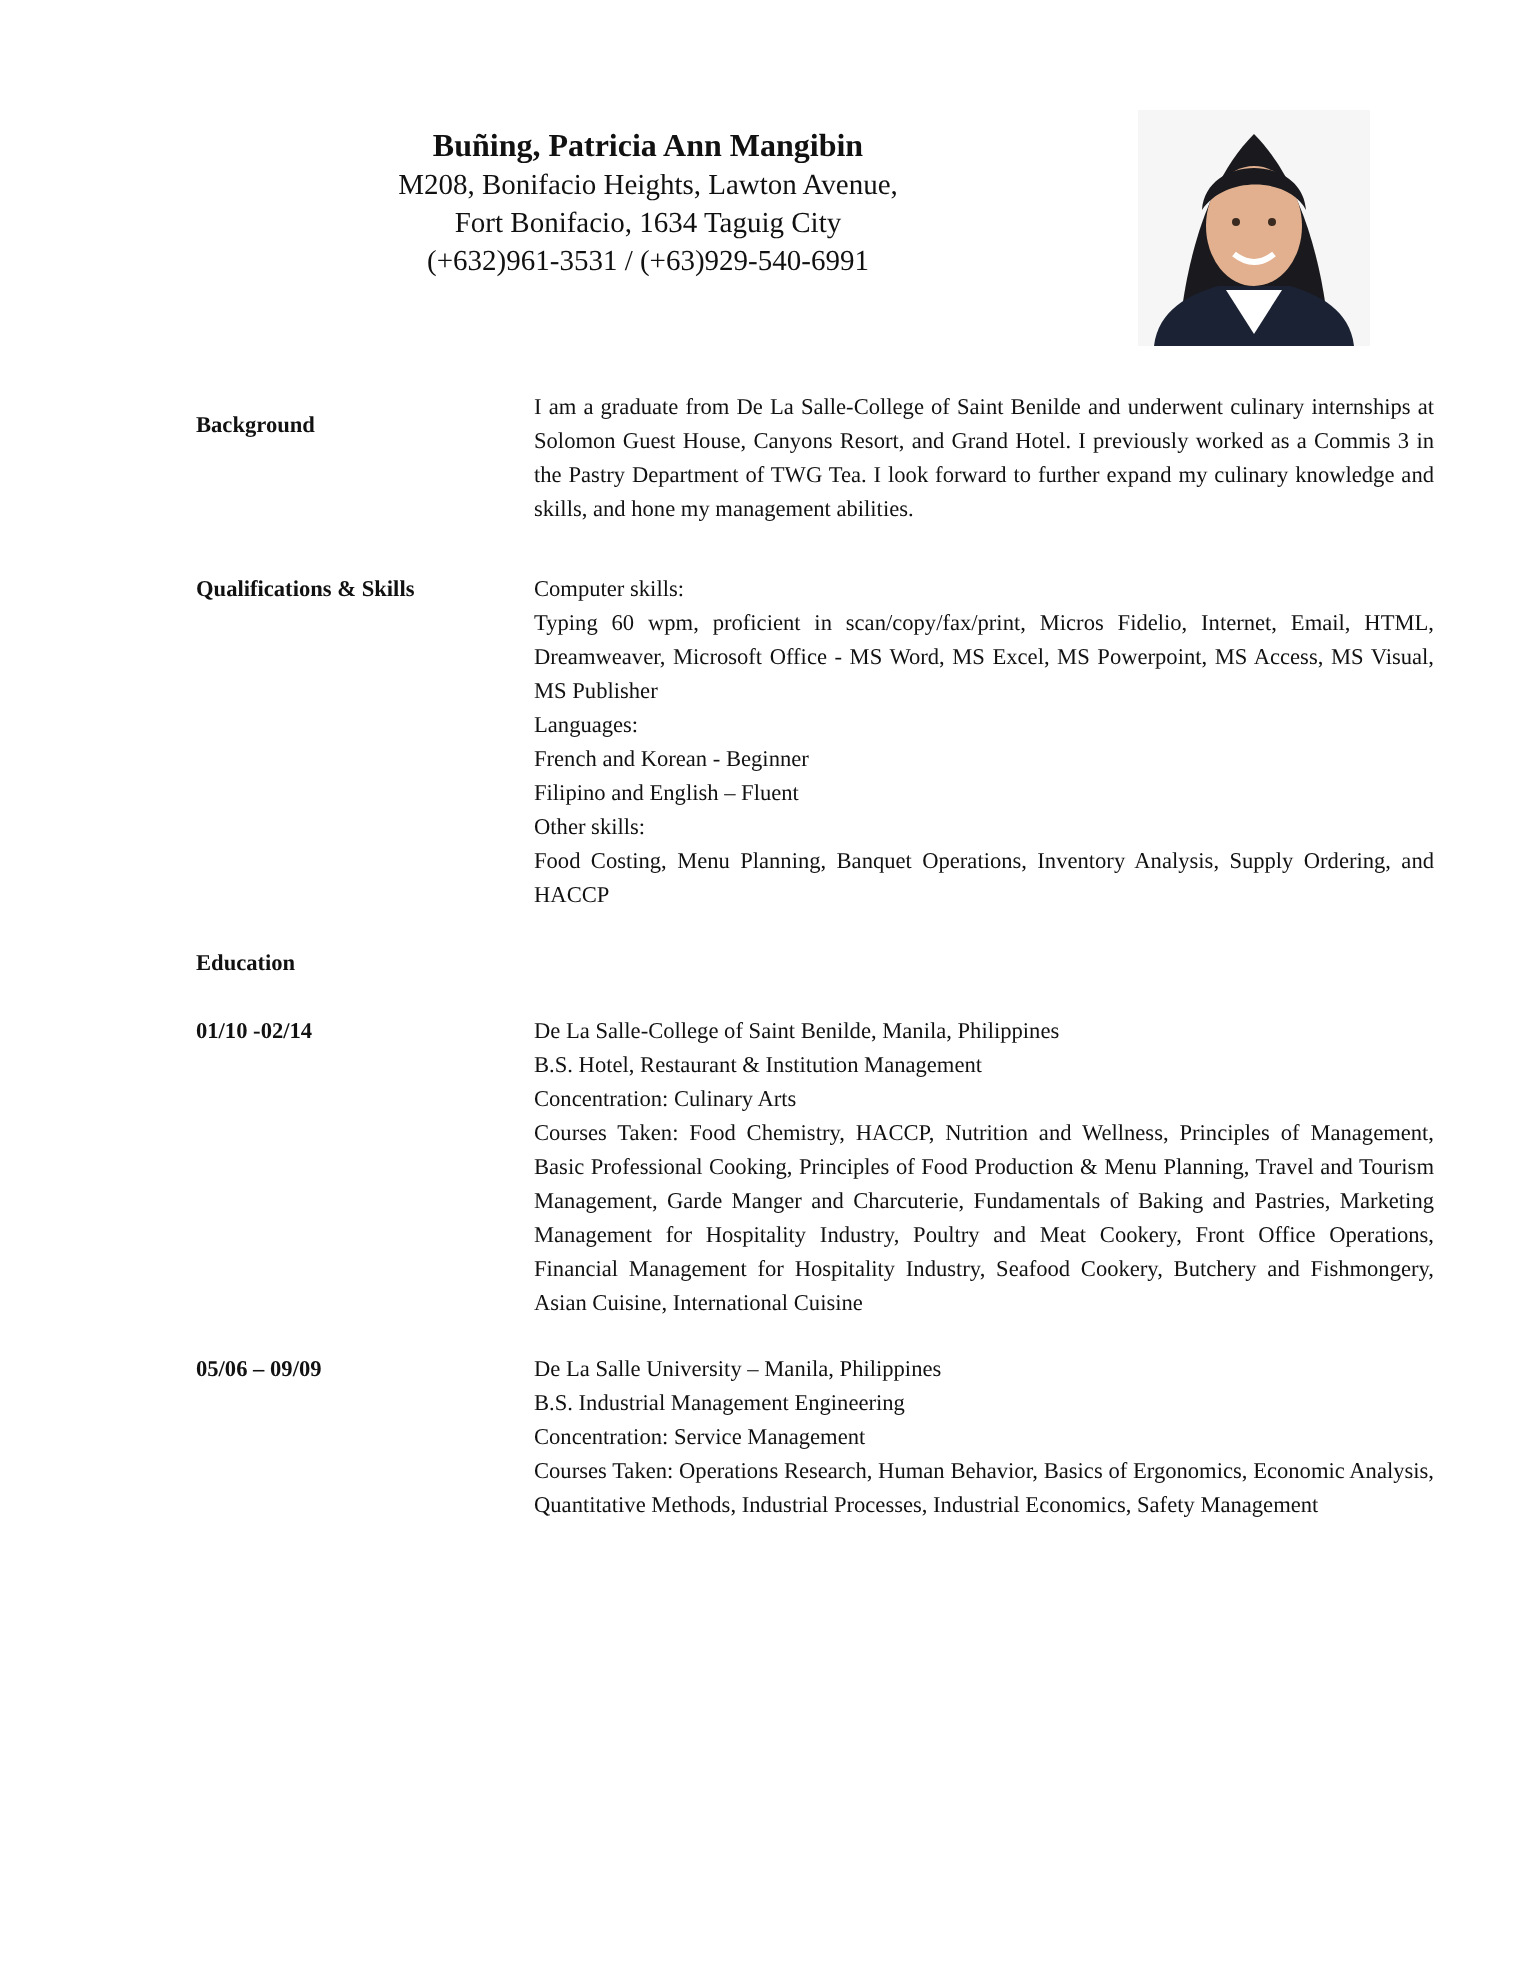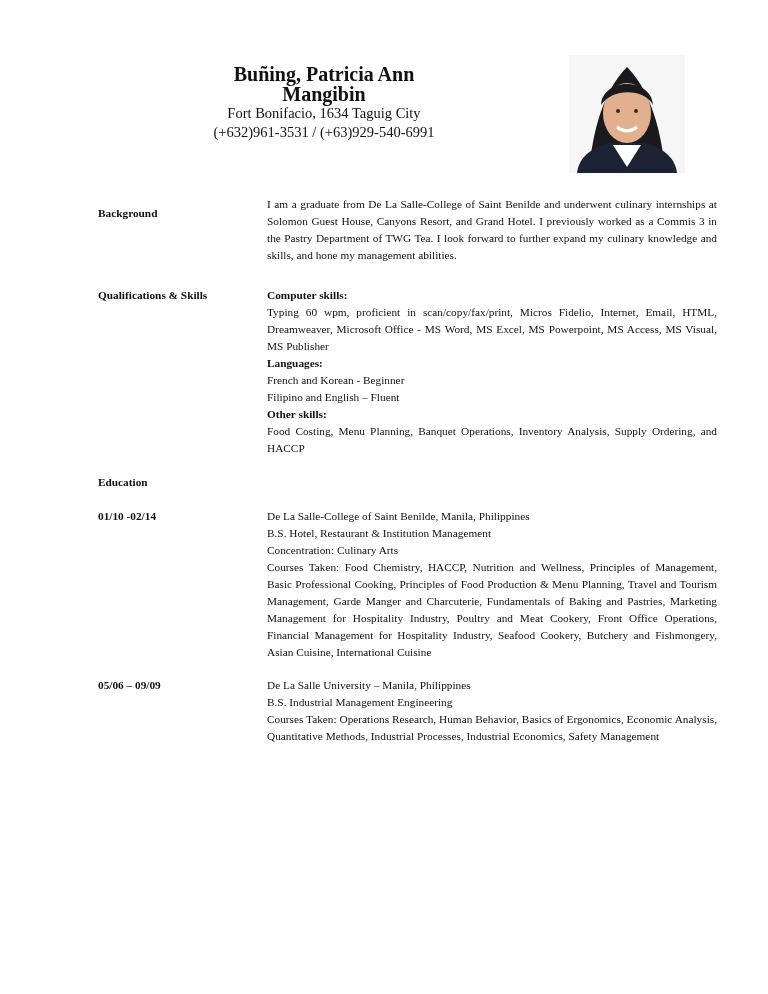--- a/index.html
+++ b/index.html
@@ -4,37 +4,38 @@
   <style>
     html, body { margin: 0; padding: 0; background: #ffffff; }
     body {
       width: 768px; height: 994px; position: relative; overflow: hidden;
       font-family: "Liberation Serif", serif; color: #111111;
     }
     .header {
       position: absolute; left: 190px; top: 64px; width: 268px;
       text-align: center; font-size: 14.5px; line-height: 19px;
     }
-    .name { font-weight: bold; font-size: 20px; line-height: 20px; }
+    .name { font-weight: bold; font-size: 16px; line-height: 20px; }
     .photo {
       position: absolute; left: 569px; top: 55px; width: 116px; height: 118px;
       overflow: hidden; background: #f4f4f4;
     }
     .row { position: absolute; left: 98px; width: 620px; font-size: 11.3px; line-height: 17px; }
     .label { position: absolute; left: 0; font-weight: bold; }
     .label.normal { font-weight: bold; }
     .content { position: absolute; left: 169px; width: 450px; text-align: justify; }
     .content p { margin: 0; }
-    .sub { font-weight: bold; }
+    .sub { font-weight: normal; }
   </style>
 </head>
 <body>
 
 <div class="header">
   <div class="name">Buñing, Patricia Ann Mangibin</div>
+  <div>M208, Bonifacio Heights, Lawton Avenue,</div>
   <div>Fort Bonifacio, 1634 Taguig City</div>
   <div>(+632)961-3531 / (+63)929-540-6991</div>
 </div>
 
 <div class="photo" aria-label="Portrait photo of Patricia Ann Buñing">
   <svg width="116" height="118" viewBox="0 0 116 118">
     <rect width="116" height="118" fill="#f6f6f6"></rect>
     <path d="M20 118 C22 90 30 40 58 12 C86 40 94 90 96 118 Z" fill="#1a1a1e"></path>
     <path d="M8 118 C10 100 26 92 40 88 L76 88 C90 92 106 100 108 118 Z" fill="#1b2233"></path>
     <path d="M44 90 L58 112 L72 90 Z" fill="#ffffff"></path>
@@ -76,15 +77,16 @@
     <p>Concentration: Culinary Arts</p>
     <p>Courses Taken: Food Chemistry, HACCP, Nutrition and Wellness, Principles of Management, Basic Professional Cooking, Principles of Food Production &amp; Menu Planning, Travel and Tourism Management, Garde Manger and Charcuterie, Fundamentals of Baking and Pastries, Marketing Management for Hospitality Industry, Poultry and Meat Cookery, Front Office Operations, Financial Management for Hospitality Industry, Seafood Cookery, Butchery and Fishmongery, Asian Cuisine, International Cuisine</p>
   </div>
 </div>
 
 <div class="row" style="top:677px;">
   <div class="label normal">05/06 – 09/09</div>
   <div class="content">
     <p>De La Salle University – Manila, Philippines</p>
     <p>B.S. Industrial Management Engineering</p>
+    <p>Concentration: Service Management</p>
     <p>Courses Taken: Operations Research, Human Behavior, Basics of Ergonomics, Economic Analysis, Quantitative Methods, Industrial Processes, Industrial Economics, Safety Management</p>
   </div>
 </div>
 
 </body></html>

